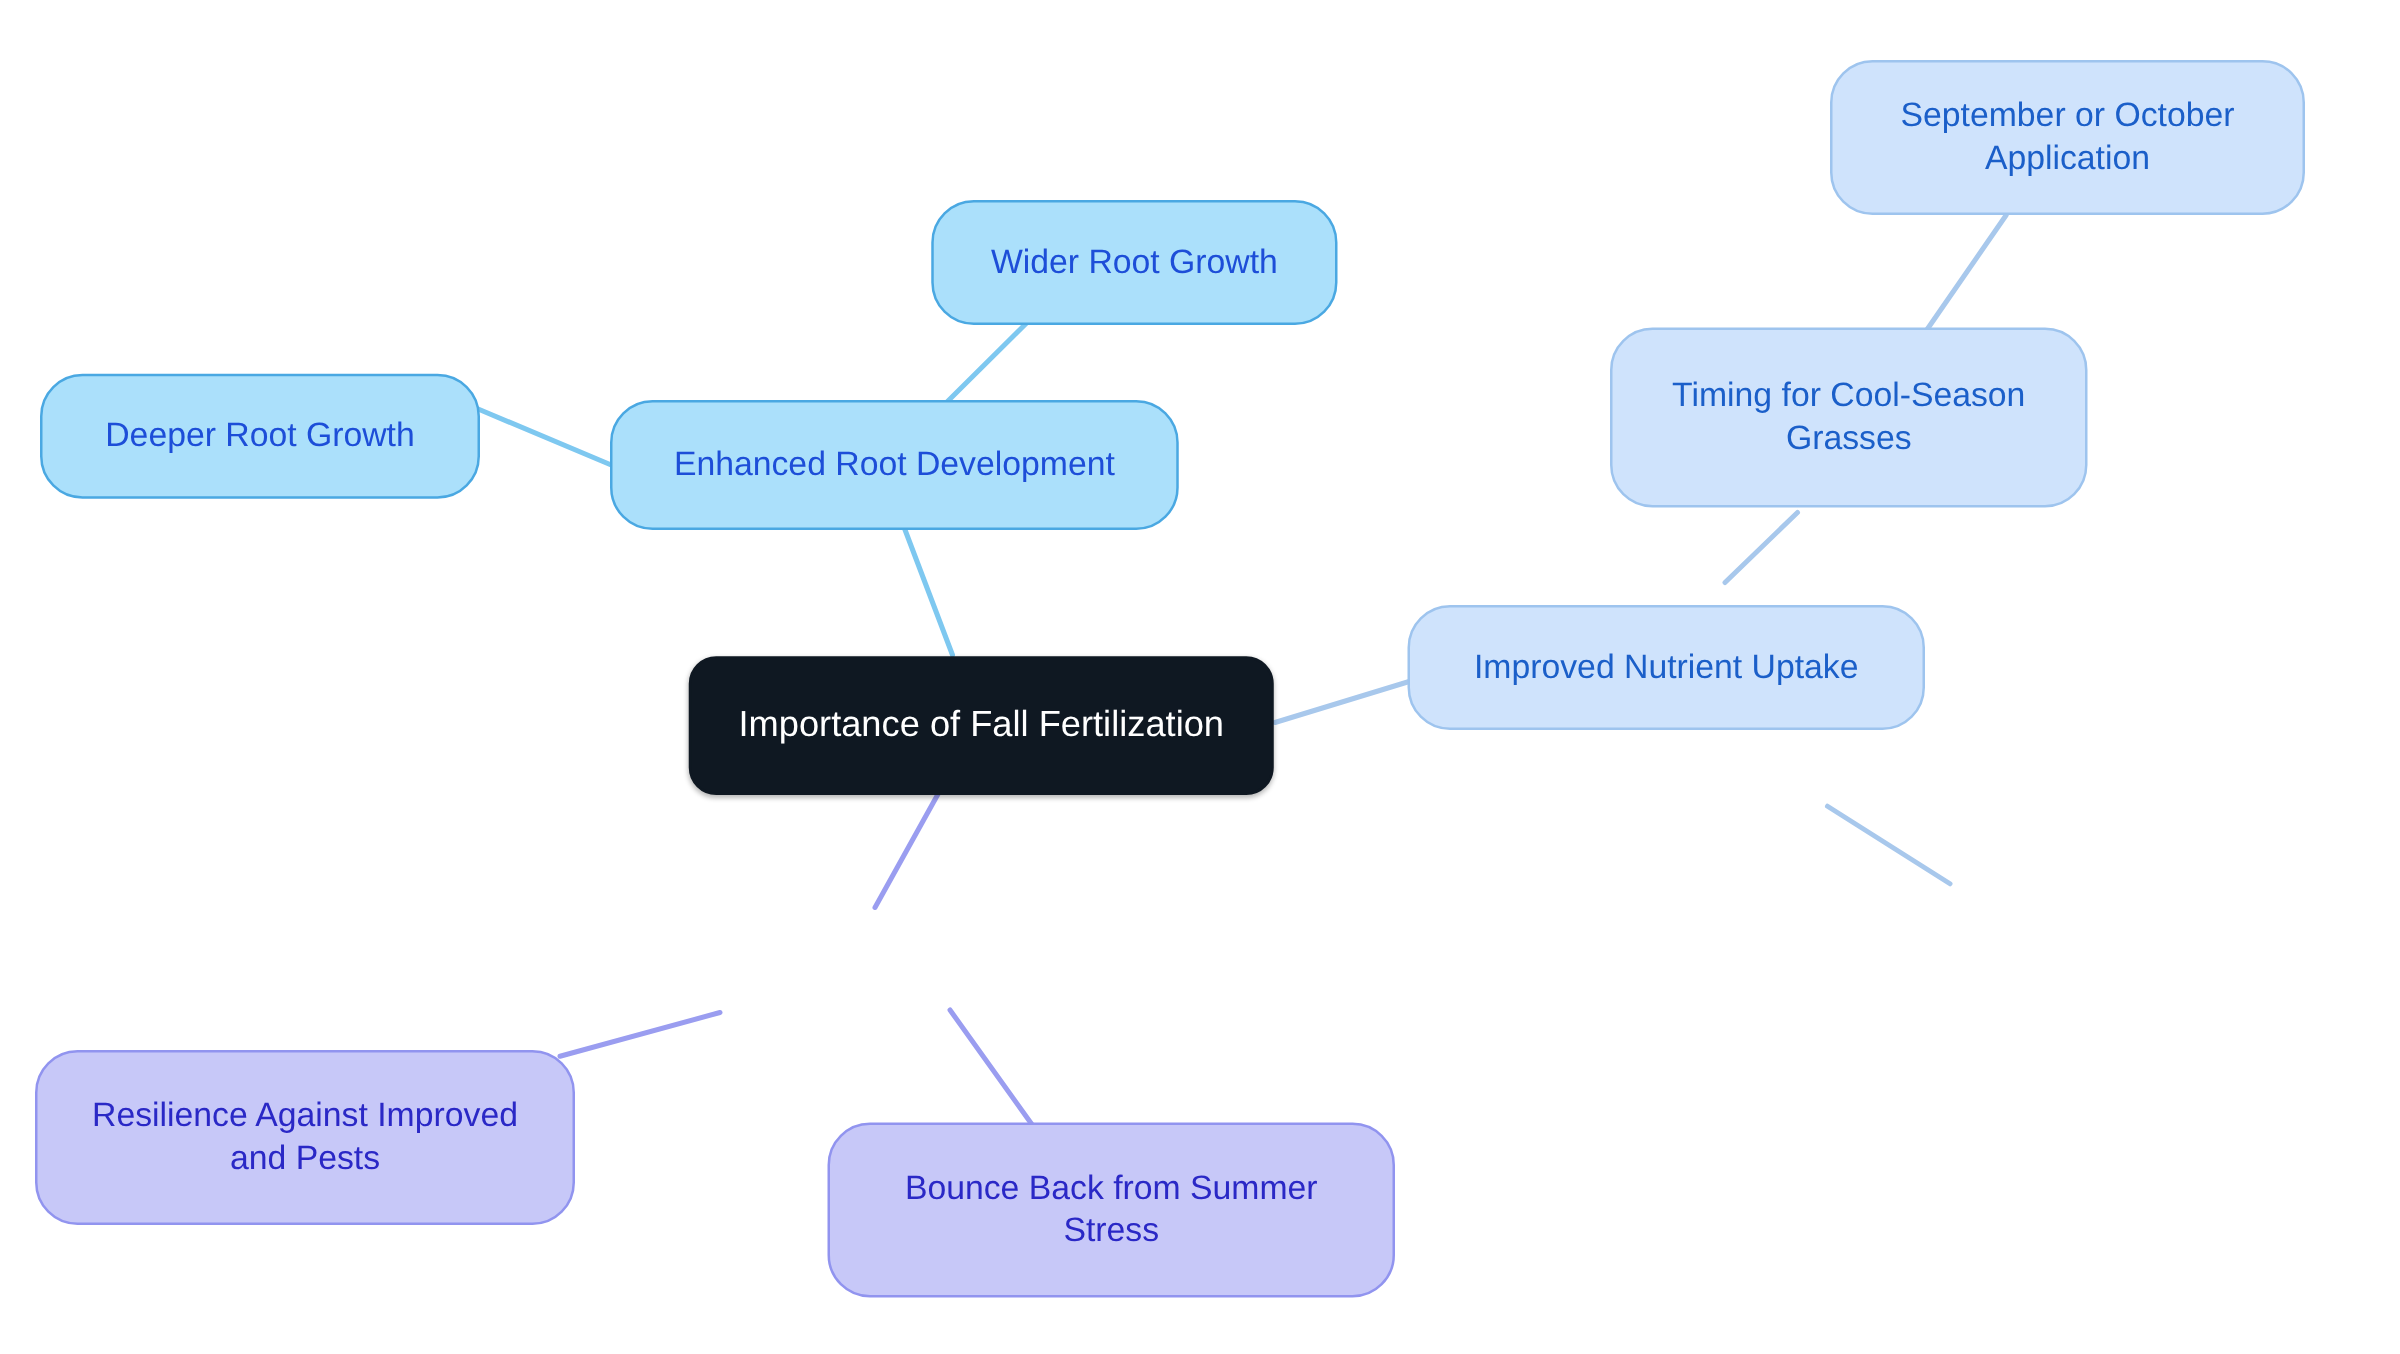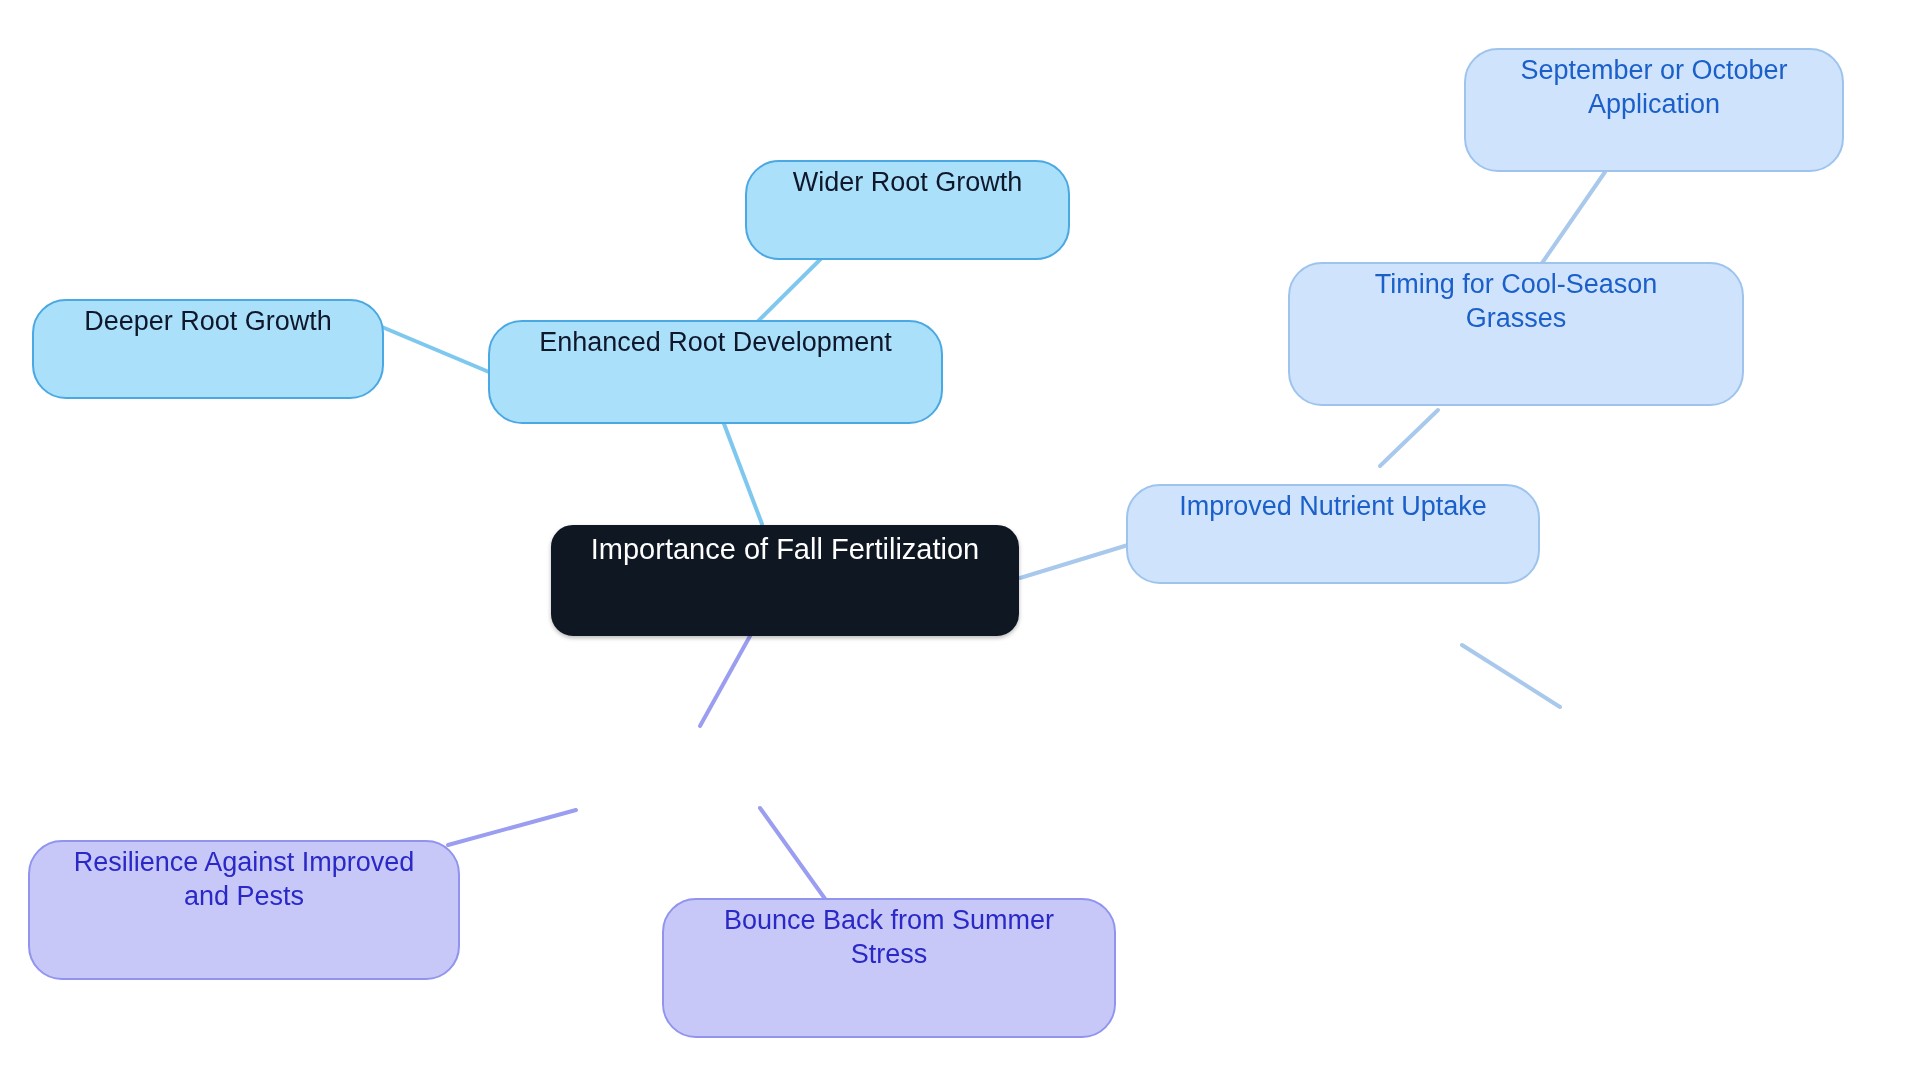--- a/index.html
+++ b/index.html
@@ -25,20 +25,21 @@
     top: 0;
     left: 0;
     width: 1920px;
     height: 1083px;
     pointer-events: none;
   }
   .node {
     position: absolute;
     box-sizing: border-box;
     display: flex;
+    align-items: center;
     justify-content: center;
     text-align: center;
     line-height: 1.25;
     border-style: solid;
     border-width: 2px;
     overflow: hidden;
     padding: 4px 8px;
   }
   .node-label {
     display: block;
@@ -50,21 +51,21 @@
     border-color: #0f1822;
     color: #ffffff;
     border-radius: 34px;
     font-size: 29px;
     box-shadow: 0 2px 4px rgba(0,0,0,0.28);
   }
   
   .node-cyan {
     background: #abe0fb;
     border-color: #4aa8e2;
-    color: #0f172a;
+    color: #1d4ed8;
     border-radius: 34px;
     font-size: 27px;
   }
   
   .node-paleblue {
     background: #cfe3fc;
     border-color: #9ec4ee;
     color: #1b5fc9;
     border-radius: 34px;
     font-size: 27px;
@@ -119,21 +120,21 @@
   </div>
 
   <div class="node node-cyan" style="left:32px; top:272px; width:352px; height:100px;margin-top:27px;">
     <span class="node-label">Deeper Root Growth</span>
   </div>
 
   <div class="node node-paleblue" style="left:1126px; top:484px; width:414px; height:100px;">
     <span class="node-label">Improved Nutrient Uptake</span>
   </div>
 
-  <div class="node node-paleblue" style="left:1288px; top:262px; width:456px; height:144px;">
+  <div class="node node-paleblue" style="left:1288px; top:262px; width:382px; height:144px;">
     <span class="node-label">Timing for Cool-Season
 Grasses</span>
   </div>
 
   <div class="node node-paleblue" style="left:1464px; top:48px; width:380px; height:124px;">
     <span class="node-label">September or October
 Application</span>
   </div>
 
 

